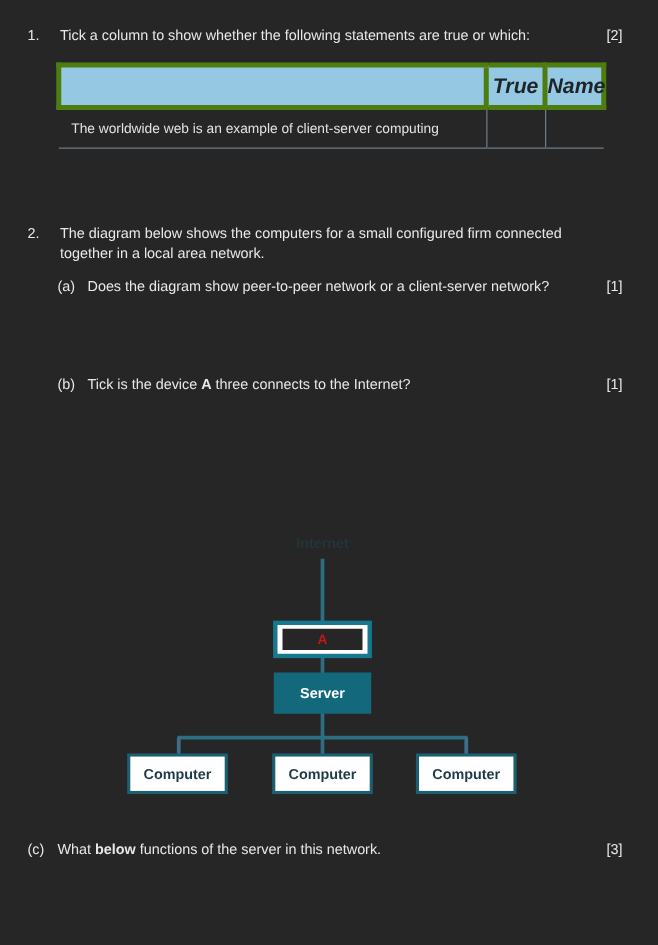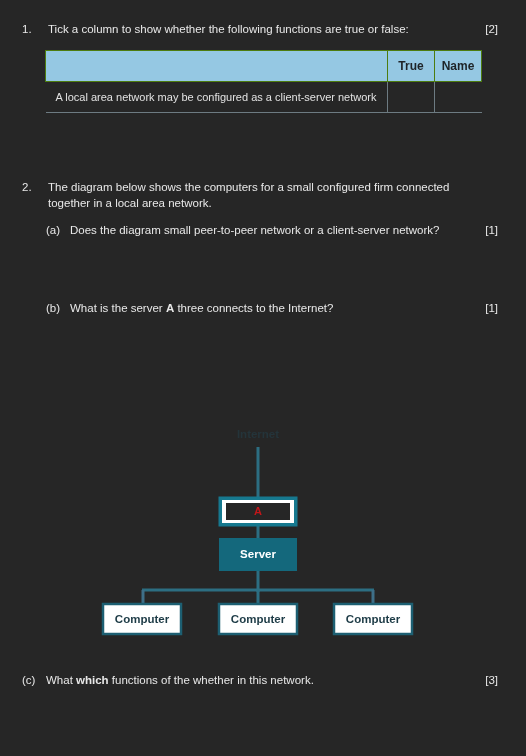--- a/index.html
+++ b/index.html
@@ -61,26 +61,27 @@
     width: 436px;
   }
   #tf-table table {
     width: 100%;
     border-collapse: collapse;
     table-layout: fixed;
   }
   #tf-table thead th {
     background: #95c8e3;
     color: #1e2428;
-    font-size: 12px;
+    font-size: 17px;
     font-weight: bold;
     height: 30px;
     padding: 0;
     text-align: center;
-    border: 1px solid #4d7c0f;
+    border: 4px solid #4d7c0f;
+    font-style: italic;
   }
   #tf-table thead th.stmt-head {
     border-right: none;
   }
   #tf-table tbody td {
     height: 30px;
     padding: 0 0 0 10px;
     font-size: 11px;
     color: #e2e2e2;
     vertical-align: middle;
@@ -142,62 +143,62 @@
     font-size: 11px;
     font-weight: bold;
     fill: #c2171a;
   }
 </style>
 </head>
 <body>
 
 <div class="q-row" id="q1-row">
   <div class="q-num">1.</div>
-  <div class="q-body">Tick a column to show whether the following functions are true or false:</div>
+  <div class="q-body">Tick a column to show whether the following statements are true or which:</div>
 </div>
 <div class="q-marks" id="q1-marks">[2]</div>
 
 <div id="tf-table">
   <table>
     <colgroup>
       <col class="c-stmt">
         <col class="c-true">
         <col class="c-false">
     </colgroup>
     <thead>
       <tr>
         <th class="stmt-head"></th>
         <th>True</th>
         <th>Name</th>
       </tr>
     </thead>
     <tbody>
       <tr>
-        <td>A local area network may be configured as a client-server network</td>
+        <td>The worldwide web is an example of client-server computing</td>
         <td class="tick"></td>
         <td class="tick"></td>
       </tr>
     </tbody>
   </table>
 </div>
 
 <div class="q-row" id="q2-row">
   <div class="q-num">2.</div>
   <div class="q-body" style="width:415px">The diagram below shows the computers for a small configured firm connected together in a local area network.</div>
 </div>
 
 <div class="q-row" id="q2a-row">
   <div class="sub-label">(a)</div>
-  <div class="q-body">Does the diagram small peer-to-peer network or a client-server network?</div>
+  <div class="q-body">Does the diagram show peer-to-peer network or a client-server network?</div>
 </div>
 <div class="q-marks" id="q2a-marks">[1]</div>
 
 <div class="q-row" id="q2b-row">
   <div class="sub-label">(b)</div>
-  <div class="q-body"><span>What is the server </span><b>A</b><span> three connects to the Internet?</span></div>
+  <div class="q-body"><span>Tick is the device </span><b>A</b><span> three connects to the Internet?</span></div>
 </div>
 <div class="q-marks" id="q2b-marks">[1]</div>
 
 <div id="diagram">
   <svg width="526" height="270" viewBox="0 0 526 270" xmlns="http://www.w3.org/2000/svg">
 
     <line x1="258" y1="62" x2="258" y2="113" stroke="#2c6e82" stroke-width="3"></line>
 
     <line x1="258" y1="130" x2="258" y2="155" stroke="#2c6e82" stroke-width="3"></line>
 
@@ -248,15 +249,15 @@
     <g>
       <rect x="334" y="219" width="78" height="30" fill="#ffffff" stroke="#1d5f72" stroke-width="2.5"></rect>
       <text class="computer-label" x="373" y="235" text-anchor="middle" dominant-baseline="middle">Computer</text>
     </g>
 
   </svg>
 </div>
 
 <div class="q-row" id="q2c-row">
   <div class="sub-label">(c)</div>
-  <div class="q-body"><span>What </span><b>which</b><span> functions of the whether in this network.</span></div>
+  <div class="q-body"><span>What </span><b>below</b><span> functions of the server in this network.</span></div>
 </div>
 <div class="q-marks" id="q2c-marks">[3]</div>
 
 </body></html>

